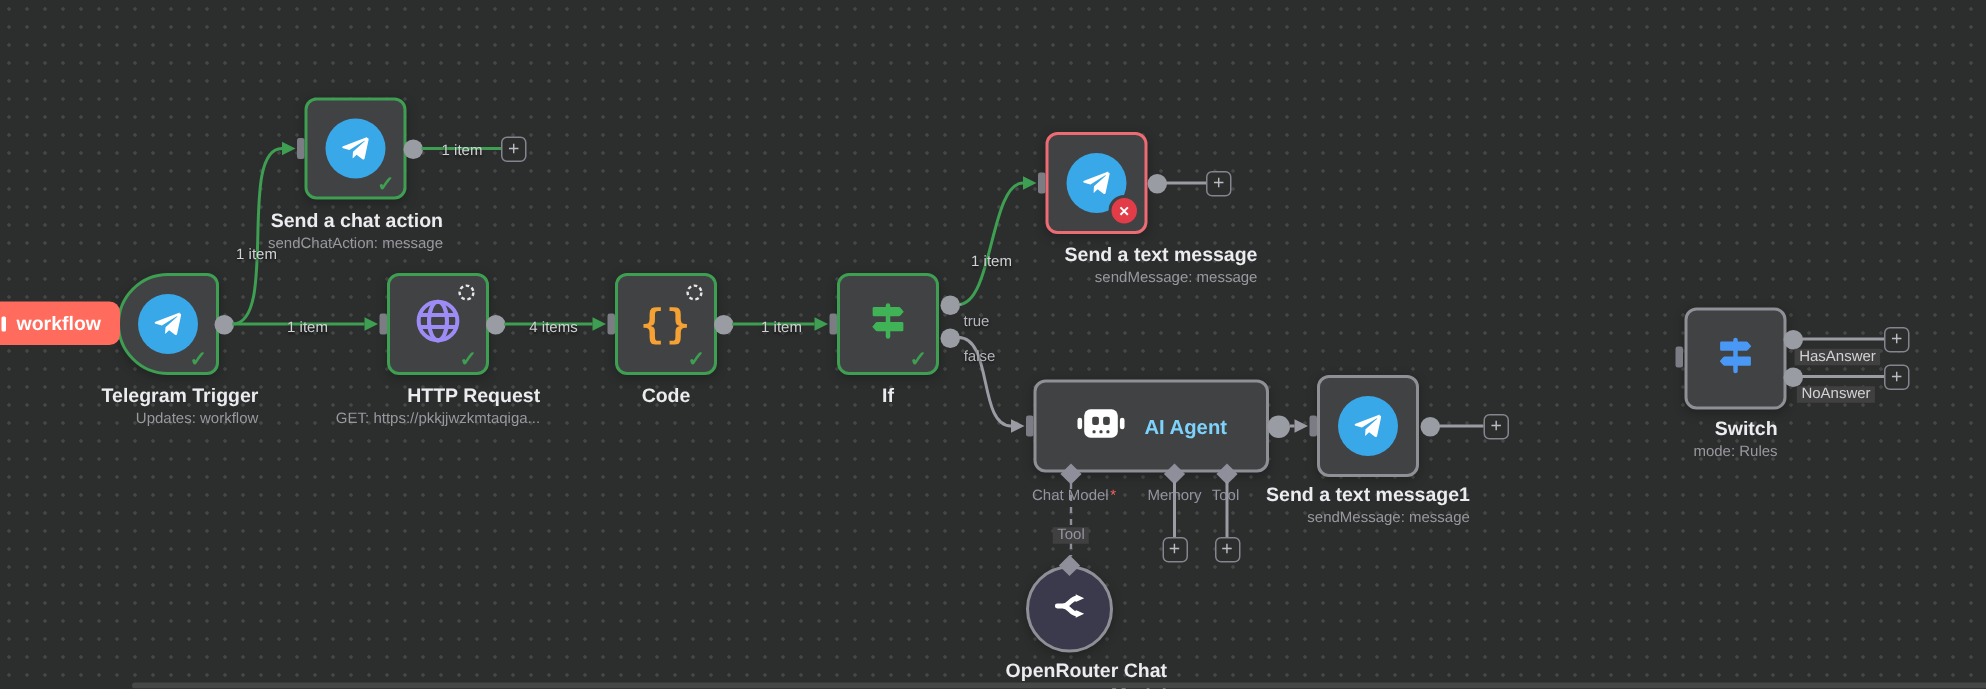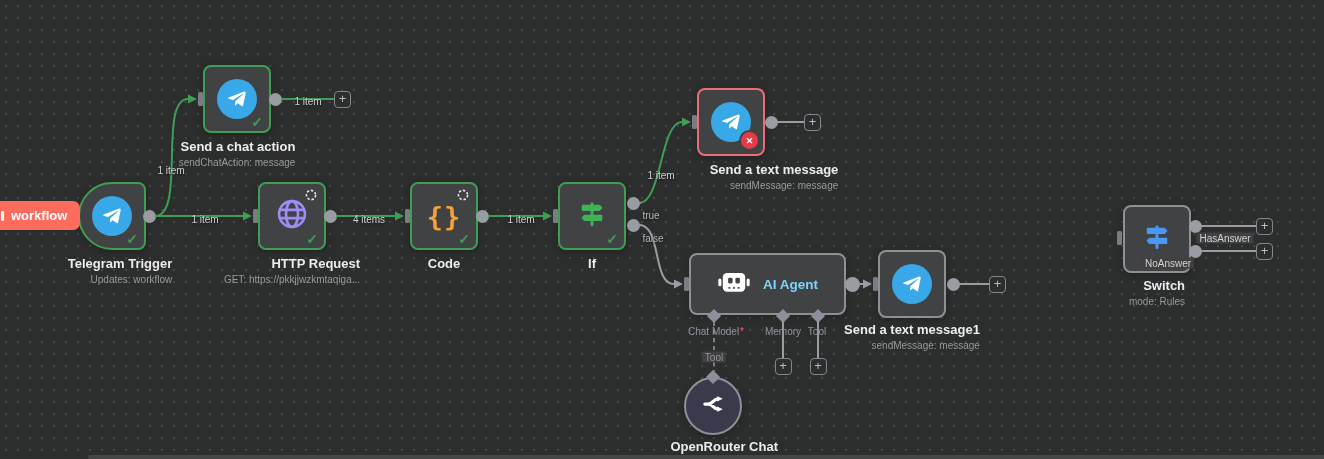--- a/index.html
+++ b/index.html
@@ -220,21 +220,21 @@
         <rect x="10.8" y="2.5" width="2.4" height="19" rx="1.2" fill="#4a98f5"></rect>
         <path d="M4.5 4.5 H17.8 Q18.3 4.5 18.6 4.9 L20.4 7 18.6 9.1 Q18.3 9.5 17.8 9.5 H4.5 Q3.8 9.5 3.8 8.8 V5.2 Q3.8 4.5 4.5 4.5 Z" fill="#4a98f5"></path>
         <path d="M19.5 12.5 H6.2 Q5.7 12.5 5.4 12.9 L3.6 15 5.4 17.1 Q5.7 17.5 6.2 17.5 H19.5 Q20.2 17.5 20.2 16.8 V13.2 Q20.2 12.5 19.5 12.5 Z" fill="#4a98f5"></path>
       </svg></span>
 </div>
 <div class="node-label" style="left:1157px;top:278px">
   <div class="nm">Switch</div>
   <div class="sub">mode: Rules</div>
 </div>
 <div class="edge-label bg" style="left:1225px;top:226px">HasAnswer</div>
-<div class="edge-label bg" style="left:1168px;top:251px">NoAnswer</div>
+<div class="edge-label bg" style="left:1224px;top:251px">NoAnswer</div>
 
 <div class="port-dot" style="left:142.5px;top:209.5px"></div>
 <div class="port-dot" style="left:268.5px;top:92.5px"></div>
 <div class="port-dot" style="left:323.5px;top:209.5px"></div>
 <div class="port-dot" style="left:475.5px;top:209.5px"></div>
 <div class="port-dot" style="left:626.5px;top:196.5px"></div>
 <div class="port-dot" style="left:626.5px;top:218.5px"></div>
 <div class="port-dot" style="left:764.5px;top:115.5px"></div>
 <div class="port-dot big" style="left:845px;top:276.5px"></div>
 <div class="port-dot" style="left:946.5px;top:277.5px"></div>

